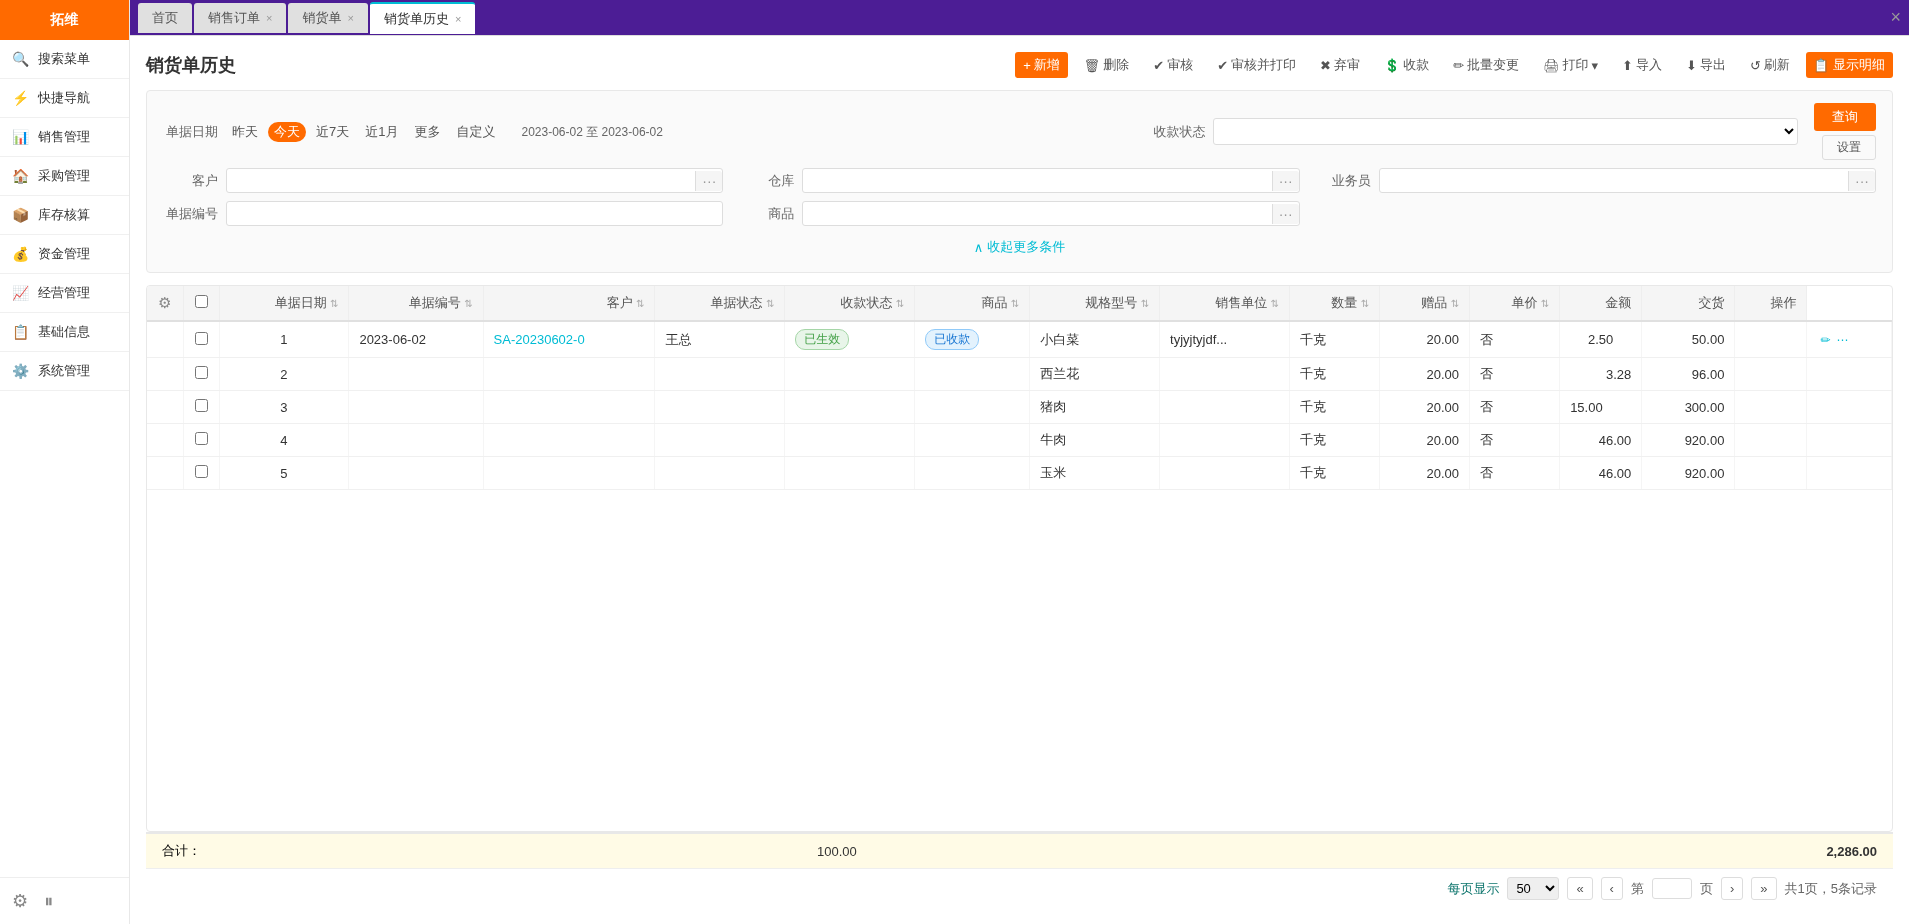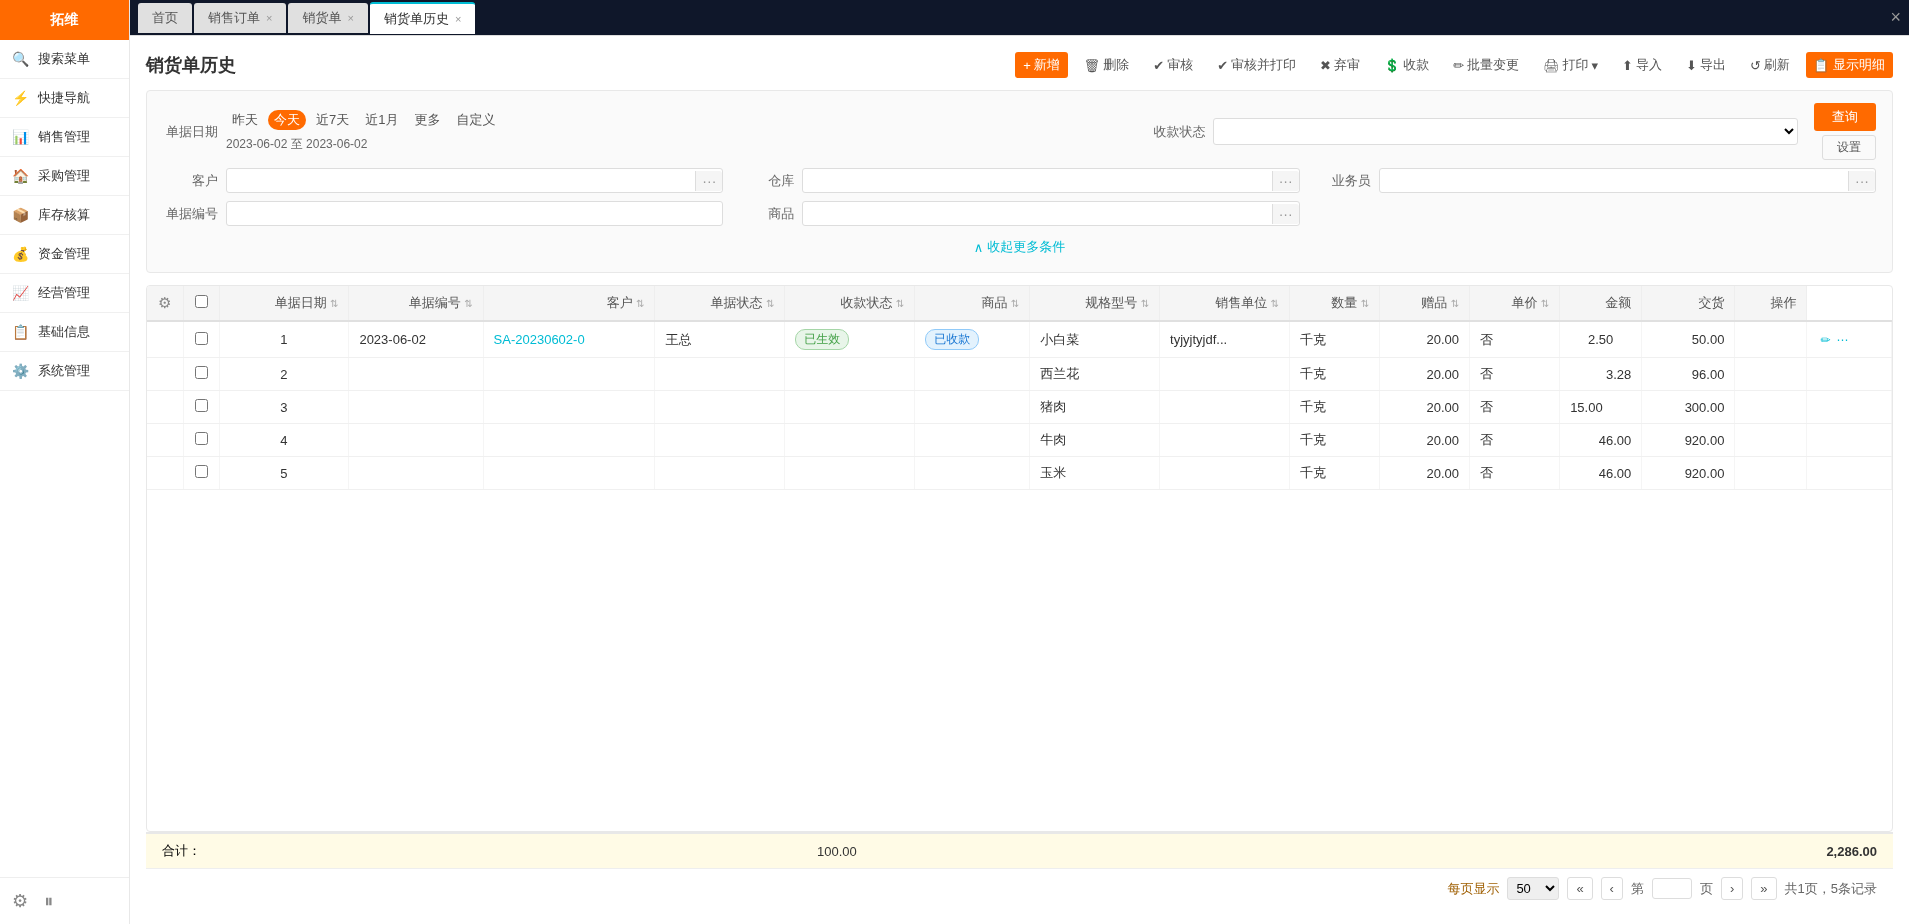--- a/index.html
+++ b/index.html
@@ -40,21 +40,21 @@
       flex: 1;
       display: flex;
       flex-direction: column;
       overflow: hidden;
     }
 
     
     .tab-bar {
       display: flex;
       align-items: center;
-      background: #0f172a;
+      background: #4c1d95;
       border-bottom: 1px solid #ddd;
       height: 36px;
       padding: 12px 8px;
     }
     .tab {
       display: flex;
       align-items: center;
       padding: 6px 14px;
       cursor: pointer;
       color: #555;
@@ -288,21 +288,21 @@
     
     .pagination-bar {
       display: flex;
       align-items: center;
       justify-content: flex-end;
       padding: 8px 16px;
       gap: 8px;
       border-top: 1px solid #eee;
       background: #fff;
     }
-    .page-size-label { color: #a16207; font-size: 13px; }
+    .page-size-label { color: #0f766e; font-size: 13px; }
     .page-size-select {
       border: 1px solid #ddd;
       border-radius: 3px;
       padding: 2px 4px;
       font-size: 13px;
     }
     .page-btn {
       border: 1px solid #ddd;
       background: #fff;
       padding: 3px 8px;
@@ -467,21 +467,21 @@
           <span>显示明细</span>
         </button>
       </div>
     </div>
 
     <div class="filter-area">
 
       <div class="filter-row">
         <div class="filter-group" style="flex:1.5;">
           <span class="filter-label">单据日期</span>
-          <div style="display:flex;flex-direction:column;gap:4px;">
+          <div style="display:flex;flex-direction:row;gap:20px;">
             <div class="date-tags">
               <span class="date-tag">昨天</span>
               <span class="date-tag active">今天</span>
               <span class="date-tag">近7天</span>
               <span class="date-tag">近1月</span>
               <span class="date-tag">更多</span>
               <span class="date-tag">自定义</span>
             </div>
             <div class="date-range">2023-06-02 至 2023-06-02</div>
           </div>

